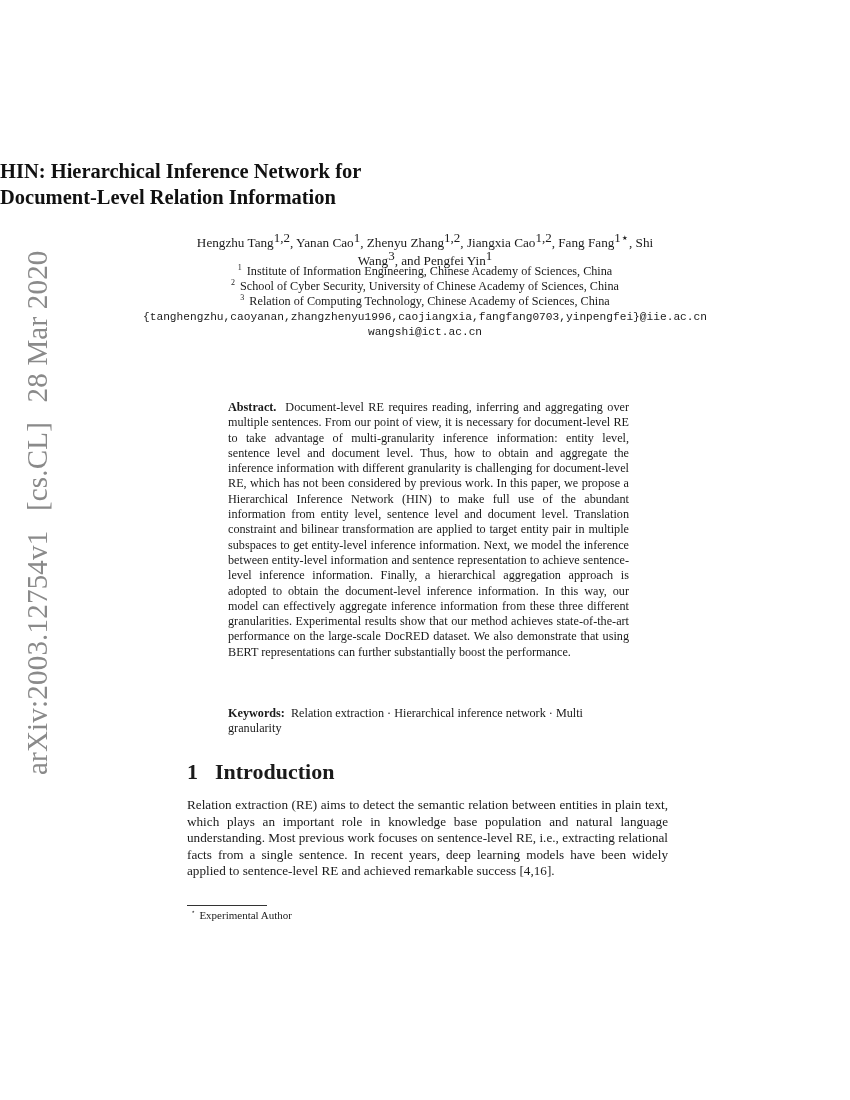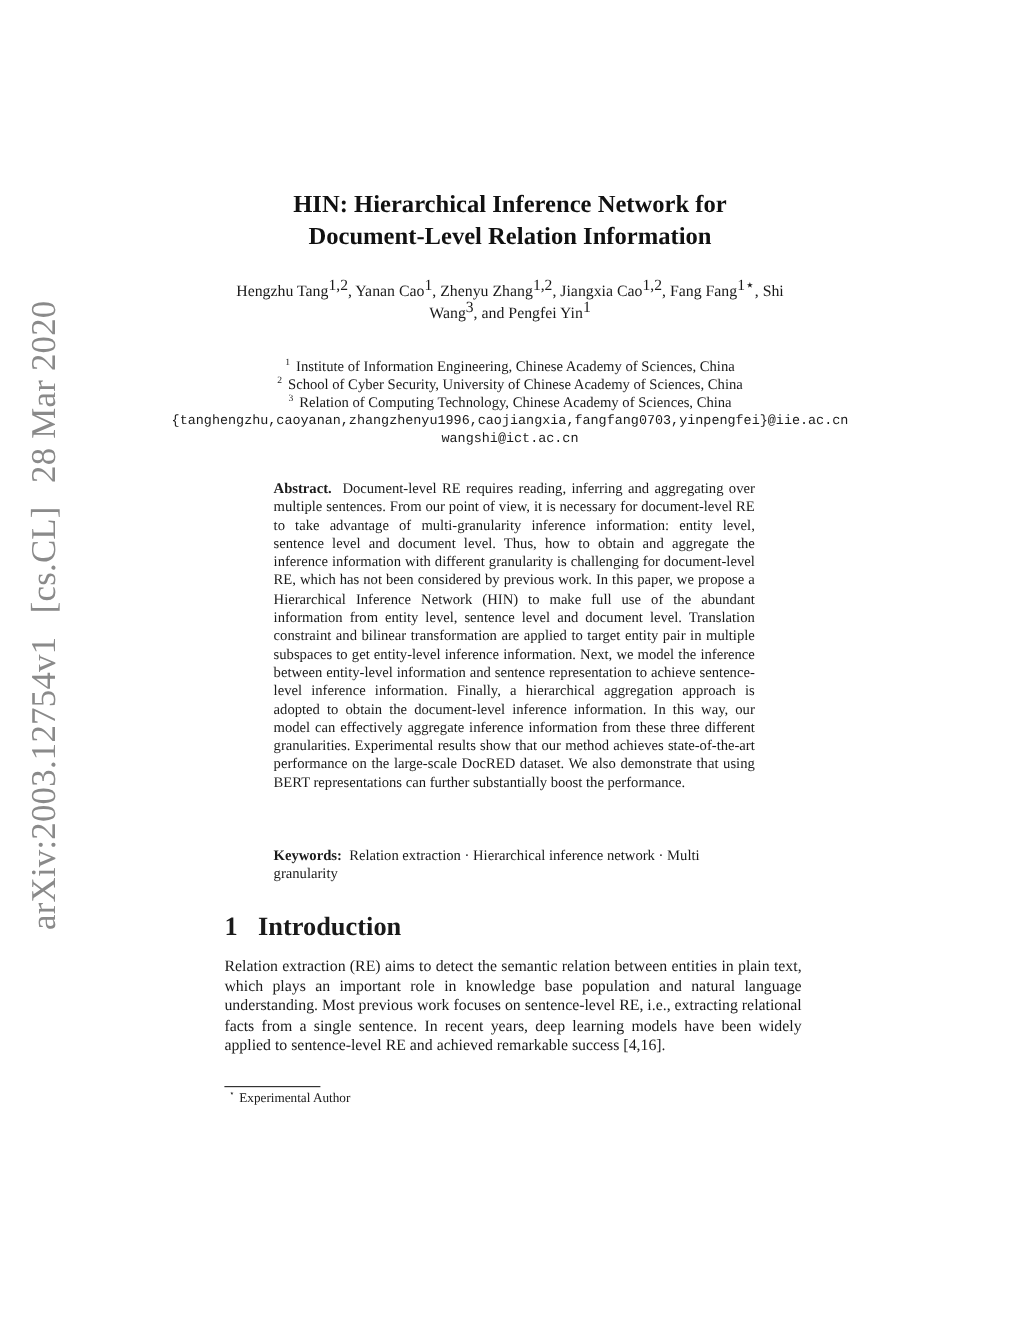--- a/index.html
+++ b/index.html
@@ -29,41 +29,40 @@
       width: 480px;
       line-height: 34px;
     }
     .arxiv-stamp span { margin-right: 12px; }
 
     .title {
       position: absolute;
       left: 0;
       width: 850px;
       top: 158px;
-      text-align: center;
       font-weight: bold;
       font-size: 20.5px;
       line-height: 26px;
       color: #111;
     }
     .authors {
       position: absolute;
       left: 190px;
       width: 470px;
       top: 234px;
       text-align: center;
       font-size: 13.2px;
       line-height: 18px;
     }
     sup { font-size: 13px; line-height: 0; vertical-align: super; }
     .affils {
       position: absolute;
       left: 0;
       width: 850px;
-      top: 298px;
+      top: 264px;
       text-align: center;
       font-size: 12.2px;
       line-height: 15.2px;
     }
     .affil sup { font-size: 8px; margin-right: 5px; }
     .mono {
       font-family: "Liberation Mono", "DejaVu Sans Mono", monospace;
       font-size: 11.2px;
     }
     .abstract {

